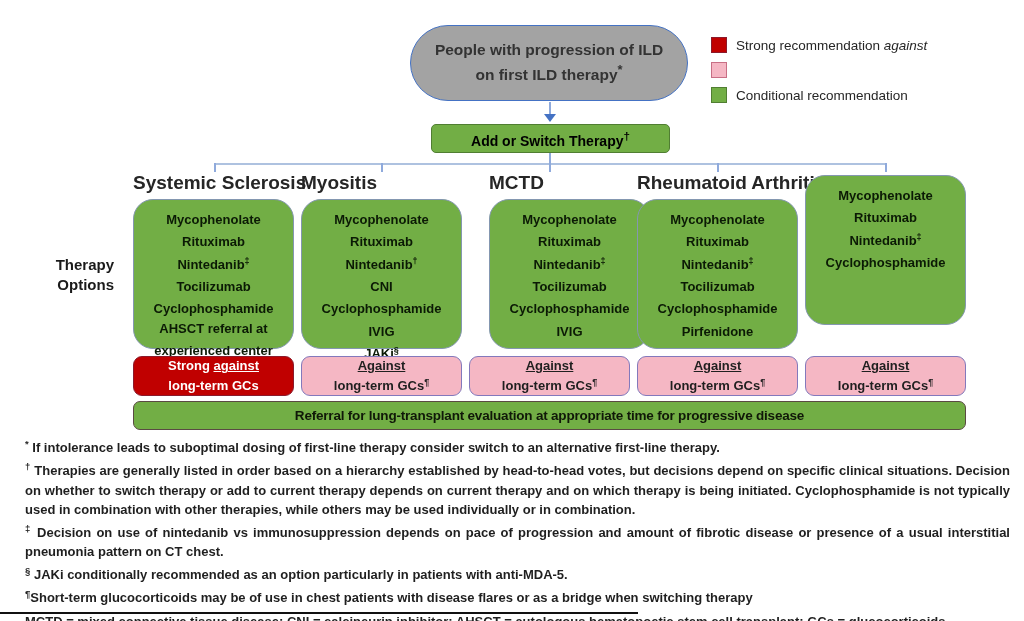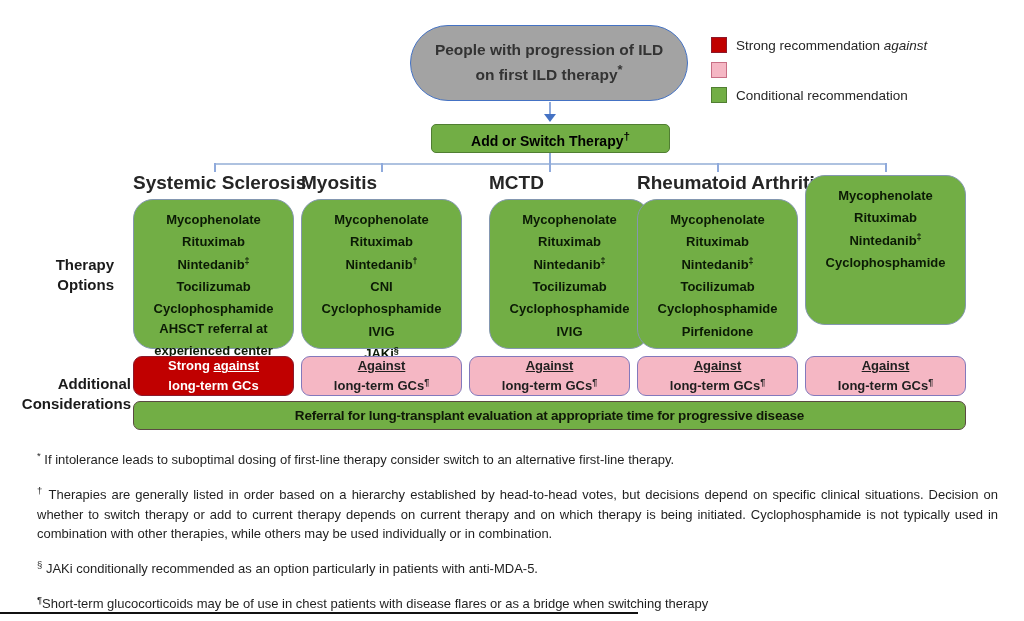--- a/index.html
+++ b/index.html
@@ -56,21 +56,21 @@
 
   
   .referral-bar{position:absolute;left:133px;top:401px;width:833px;height:29px;
                 background:#72ae45;border:1.4px solid #5a4a43;border-radius:7px;box-sizing:border-box;
                 display:flex;align-items:center;justify-content:center;
                 font-size:13.5px;font-weight:bold;letter-spacing:-0.2px;color:#101808;}
 
   
   .footnotes{position:absolute;left:25px;top:434px;width:985px;font-size:13px;
              line-height:19px;color:#1f1f1f;text-align:justify;}
-  .footnotes p{margin:12px;}
+  .footnotes p{margin:0;font-weight:bold;}
   .footnotes sup{font-size:9.5px;}
 
   .bottom-rule{position:absolute;left:0;top:612px;width:638px;height:2px;background:#111;}
 </style>
 </head>
 <body>
 
 <div id="canvas">
 
   <div class="oval">
@@ -99,21 +99,20 @@
   <div class="vline" style="left:381px;top:163px;height:9px;"></div>
   <div class="vline" style="left:549px;top:163px;height:9px;"></div>
   <div class="vline" style="left:717px;top:163px;height:9px;"></div>
   <div class="vline" style="left:885px;top:163px;height:9px;"></div>
 
   <div class="action-box">
     <span><span>Add or Switch Therapy</span><sup>†</sup></span>
   </div>
 
   <div class="side-label lbl-therapy">Therapy Options</div>
-  <div class="side-label lbl-additional">Additional Considerations</div>
 
   <div class="col col-1">
     <div class="col-header">Systemic Sclerosis</div>
     <div class="therapy-box">
       <div><span>Mycophenolate</span><sup></sup></div>
       <div><span>Rituximab</span><sup></sup></div>
       <div><span>Nintedanib</span><sup>‡</sup></div>
       <div><span>Tocilizumab</span><sup></sup></div>
       <div><span>Cyclophosphamide</span><sup></sup></div>
       <div><span>AHSCT referral at experienced center</span><sup></sup></div>
@@ -186,19 +185,20 @@
   <div class="gcbox cond gc-5">
     <div><span></span><span class="u">Against</span></div>
     <div><span>long-term GCs</span><sup>¶</sup></div>
   </div>
 
   <div class="referral-bar">Referral for lung-transplant evaluation at appropriate time for progressive disease</div>
 
   <div class="footnotes">
     <p><sup>*</sup><span> If intolerance leads to suboptimal dosing of first-line therapy consider switch to an alternative first-line therapy.</span></p>
     <p><sup>†</sup><span> Therapies are generally listed in order based on a hierarchy established by head-to-head votes, but decisions depend on specific clinical situations. Decision on whether to switch therapy or add to current therapy depends on current therapy and on which therapy is being initiated. Cyclophosphamide is not typically used in combination with other therapies, while others may be used individually or in combination.</span></p>
+    <p><sup>‡</sup><span> Decision on use of nintedanib vs immunosuppression depends on pace of progression and amount of fibrotic disease or presence of a usual interstitial pneumonia pattern on CT chest.</span></p>
     <p><sup>§</sup><span> JAKi conditionally recommended as an option particularly in patients with anti-MDA-5.</span></p>
     <p><sup>¶</sup><span>Short-term glucocorticoids may be of use in chest patients with disease flares or as a bridge when switching therapy</span></p>
     <p><sup></sup><span>MCTD = mixed connective tissue disease; CNI = calcineurin inhibitor; AHSCT = autologous hematopoetic stem cell transplant; GCs = glucocorticoids</span></p>
   </div>
 
   <div class="bottom-rule"></div>
 </div>
 
 </body></html>

